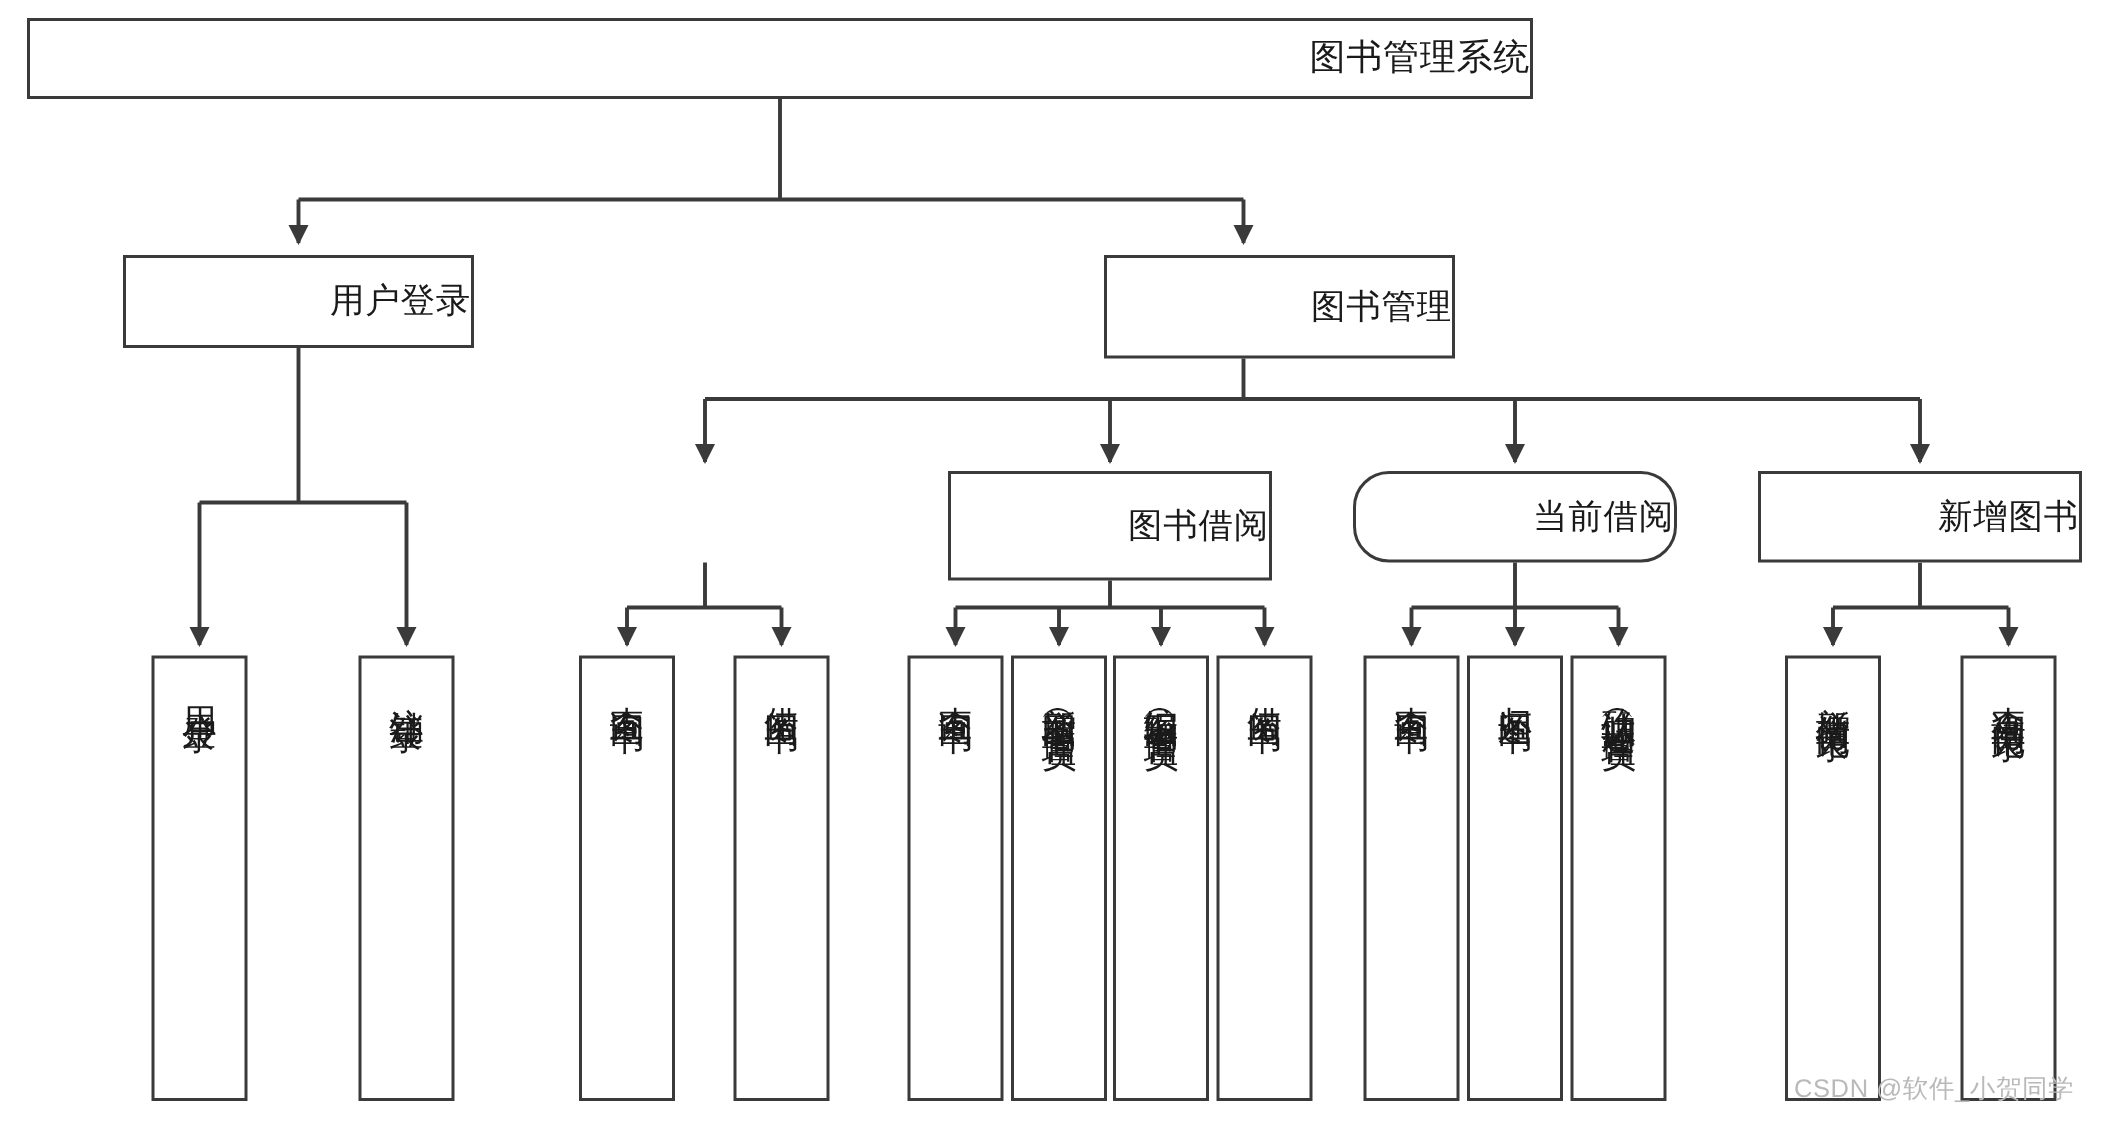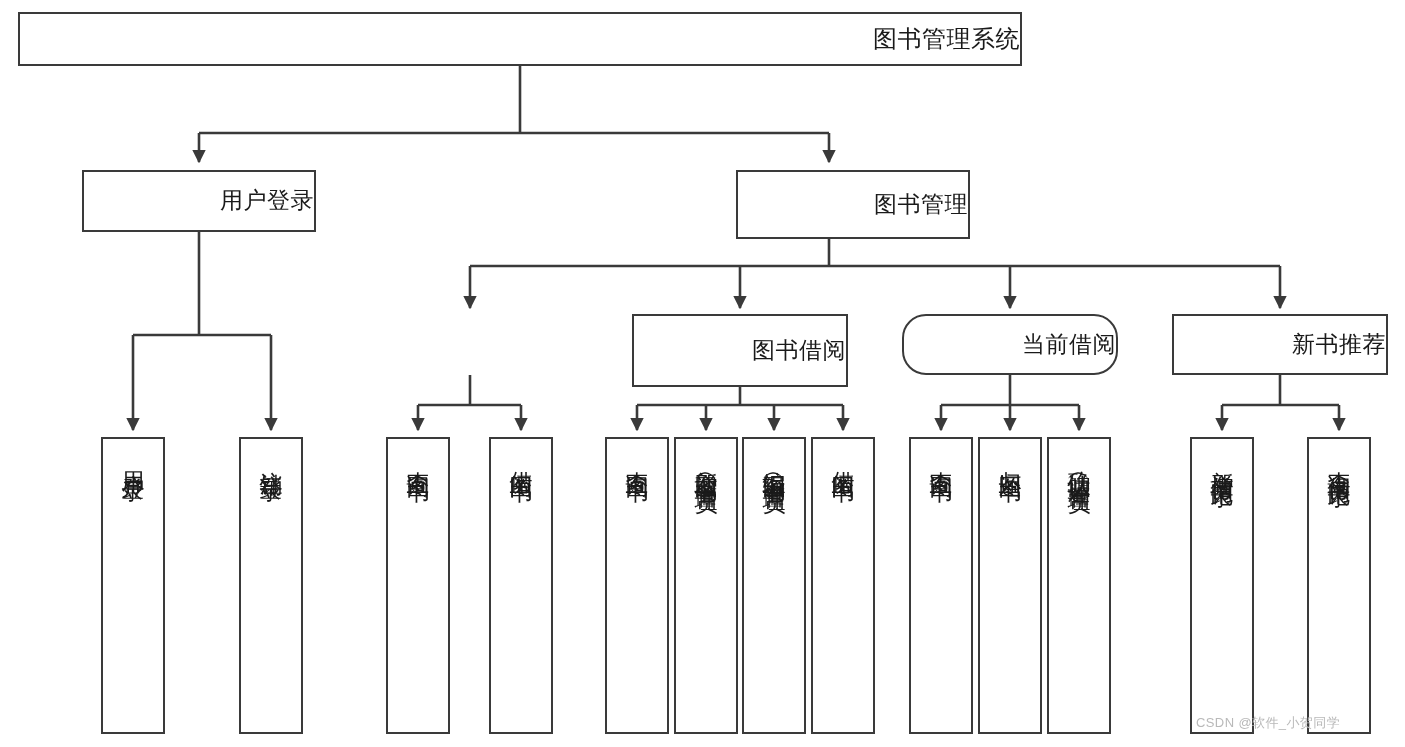--- a/index.html
+++ b/index.html
@@ -59,21 +59,21 @@
     text-orientation: upright;
     font-size: 23px;
     letter-spacing: 3px;
     line-height: 1;
     white-space: nowrap;
     transform: none;
   }
   .watermark {
     position: absolute;
     color: #b9b9b9;
-    font-size: 13px;
+    font-size: 17px;
     white-space: nowrap;
     letter-spacing: 0.4px;
   }
 </style>
 </head>
 <body>
 
 <div id="canvas">
 
   <svg id="edges" viewBox="0 0 1405 747" xmlns="http://www.w3.org/2000/svg">
@@ -137,21 +137,21 @@
     <span class="node-label">图书管理</span>
   </div>
 
   <div class="node horiz" style="left:632px; top:314px; width:216px; height:73px;">
     <span class="node-label">图书借阅</span>
   </div>
   <div class="node horiz" style="left:902px; top:314px; width:216px; height:61px;border-radius:24px;">
     <span class="node-label">当前借阅</span>
   </div>
   <div class="node horiz" style="left:1172px; top:314px; width:216px; height:61px;">
-    <span class="node-label">新书推荐</span>
+    <span class="node-label">新增图书</span>
   </div>
 
   <div class="node vert" style="left:101px; top:437px; width:64px; height:297px;">
     <span class="node-label">用户登录</span>
   </div>
   <div class="node vert" style="left:239px; top:437px; width:64px; height:297px;">
     <span class="node-label">注销登录</span>
   </div>
 
   <div class="node vert" style="left:386px; top:437px; width:64px; height:297px;">

